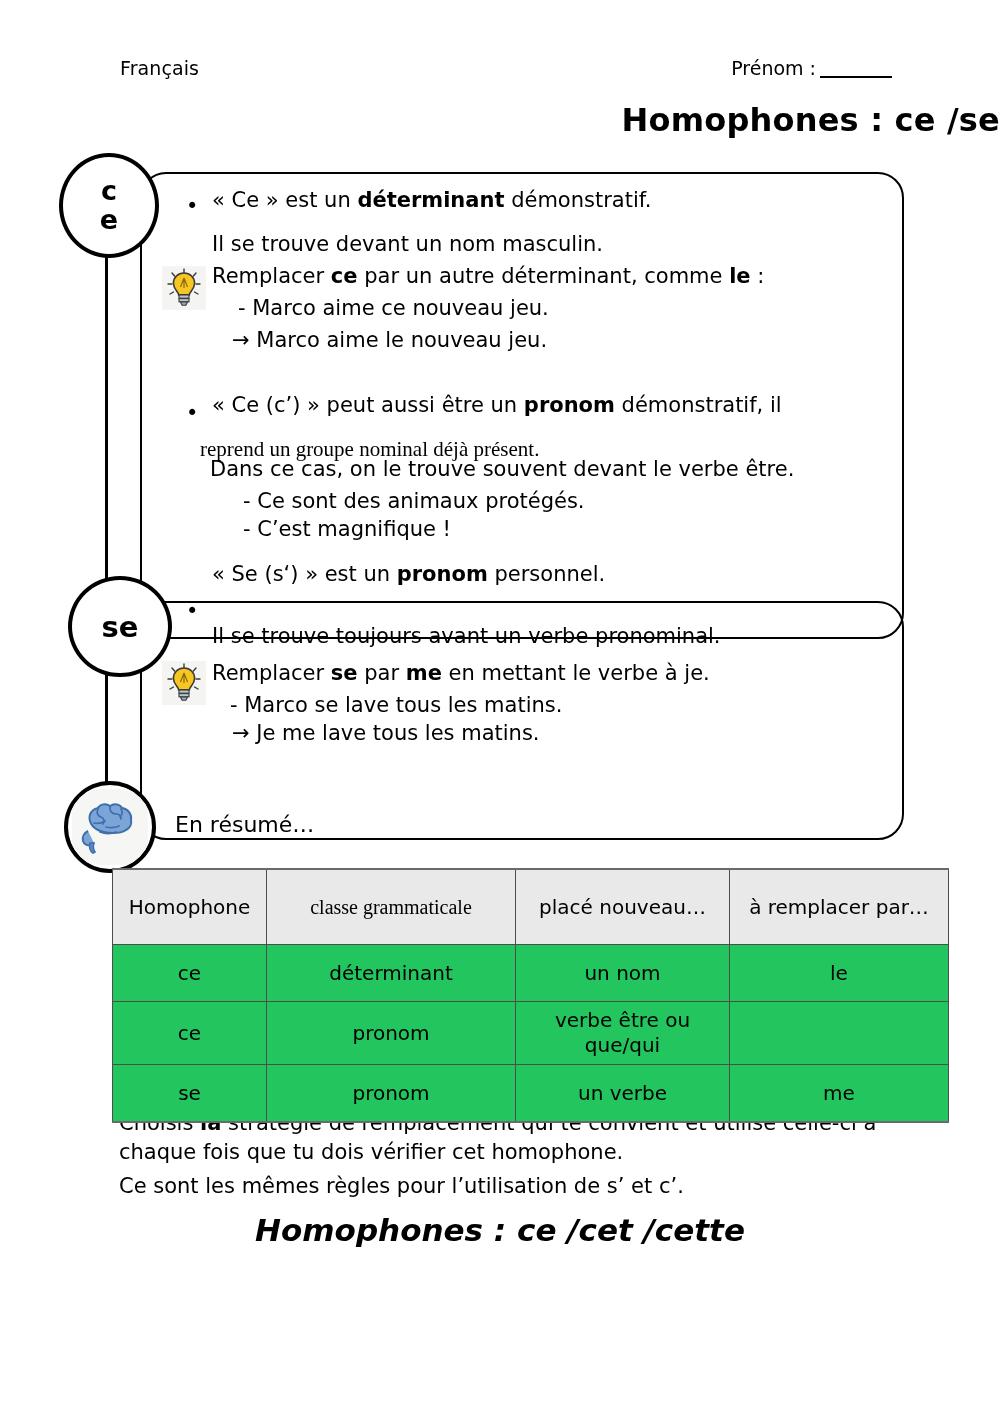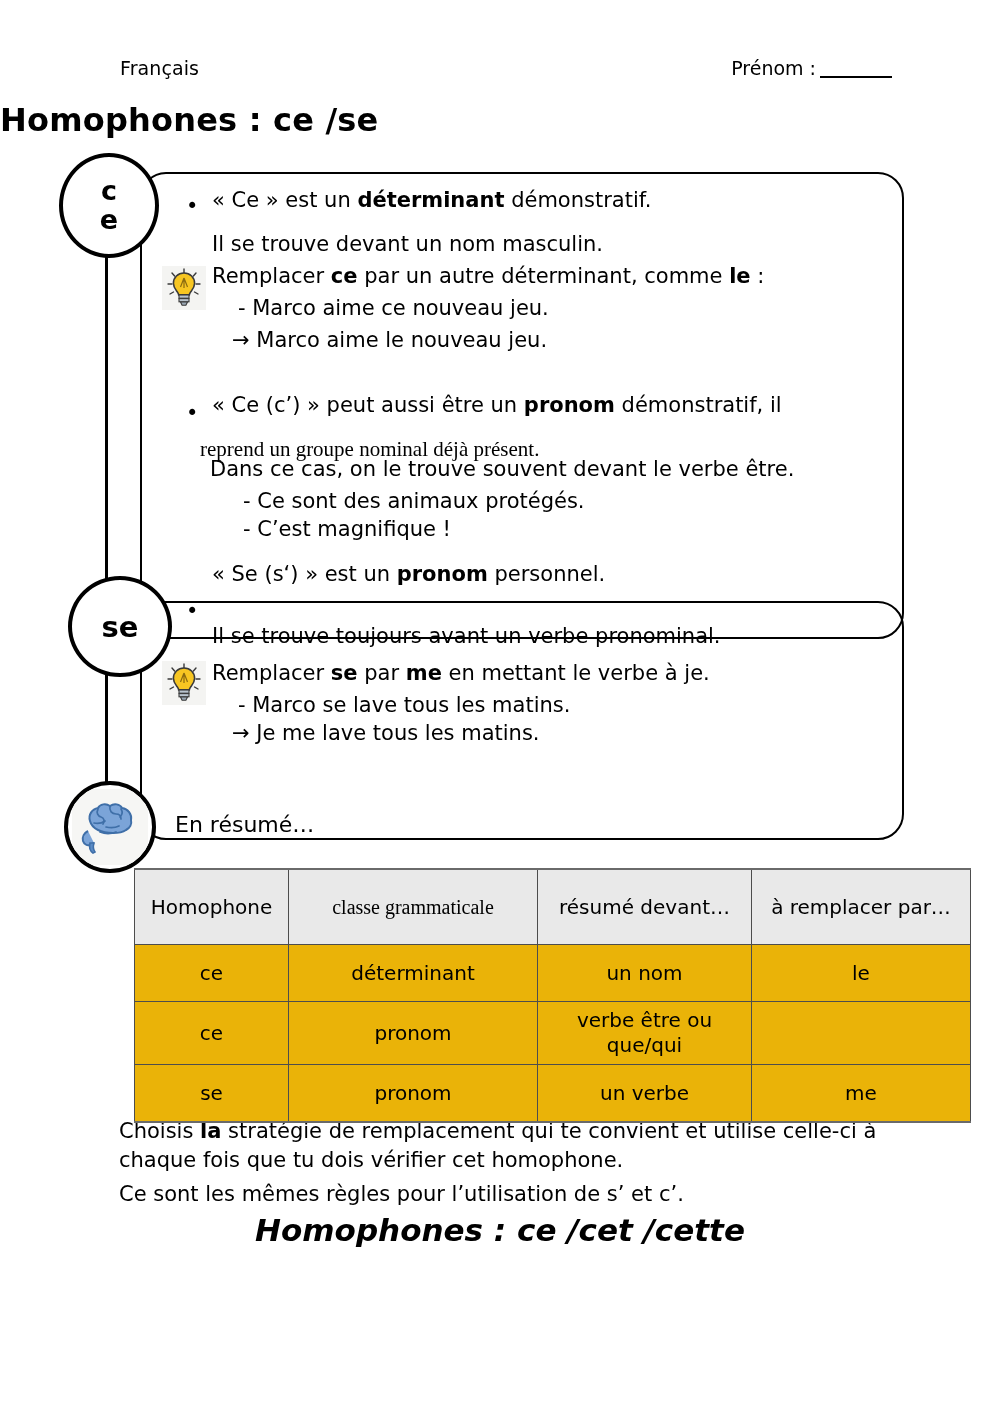--- a/index.html
+++ b/index.html
@@ -43,21 +43,21 @@
     border-bottom: 2px solid #000;
     margin-left: 4px;
     vertical-align: -3px;
   }
 
   .main-title {
     position: absolute;
     left: 0;
     right: 0;
     top: 101px;
-    text-align: left;
+    text-align: right;
     font-size: 32px;
     font-weight: bold;
     letter-spacing: 0.2px;
   }
 
   
   .spine {
     position: absolute;
     left: 105px;
     top: 200px;
@@ -141,27 +141,27 @@
     left: 175px;
     top: 812px;
     font-size: 22px;
     z-index: 5;
     background: transparent;
   }
 
   
   #tbl {
     position: absolute;
-    left: 134px;
+    left: 112px;
     top: 868px;
     width: 800px;
     border-collapse: collapse;
     table-layout: fixed;
     z-index: 6;
-    background: #eab308;
+    background: #22c55e;
     padding-left: 36px;
   }
   #tbl th, #tbl td {
     border: 1px solid #4d4d4d;
     text-align: center;
     vertical-align: middle;
     font-weight: normal;
     font-size: 20px;
     padding: 6px 4px;
   }
@@ -181,21 +181,20 @@
   td.small { font-size: 15px; line-height: 1.25; }
   .row-tall td { height: 60px; }
 
   
   .para {
     position: absolute;
     left: 119px;
     width: 800px;
     font-size: 21px;
     line-height: 1.38;
-    margin-top: 8px;
   }
   #para1 { top: 1109px; }
   #para2 { top: 1172px; }
 
   .sub-title {
     position: absolute;
     left: 0;
     right: 0;
     top: 1212px;
     text-align: center;
@@ -284,21 +283,21 @@
       </g>
       <path d="M24 9c-6.1 0-10.6 4.5-10.6 10.3 0 4.1 2.3 6.5 3.8 8.4 1 1.3 1.4 2.2 1.5 3.2h10.6c0.1-1 0.5-1.9 1.5-3.2 1.5-1.9 3.8-4.3 3.8-8.4C34.6 13.5 30.1 9 24 9z" fill="#f7c622" stroke="#3a3a3a" stroke-width="1.6"></path>
       <path d="M24 14 L20.5 23 M24 14 L27.5 23 M24 14 L24 24" stroke="#8a6a10" stroke-width="1.2" fill="none"></path>
       <rect x="19" y="31" width="10" height="3.2" fill="#b9c4ce" stroke="#3a3a3a" stroke-width="1.1"></rect>
       <rect x="19" y="34.6" width="10" height="3.2" fill="#b9c4ce" stroke="#3a3a3a" stroke-width="1.1"></rect>
       <path d="M20.5 38 h7 l-1.6 3.2 h-3.8 z" fill="#9aa7b3" stroke="#3a3a3a" stroke-width="1.1"></path>
     </svg>
   </div>
 
   <div class="txt" style="left:212px; top:659px;"><span>Remplacer </span><b>se</b><span> par </span><b>me</b><span> en mettant le verbe à je.</span></div>
-  <div class="txt" style="left:238px; top:691px;">-   Marco se lave tous les matins.</div>
+  <div class="txt" style="left:230px; top:691px;">-   Marco se lave tous les matins.</div>
   <div class="txt" style="left:232px; top:719px;">→  Je me lave tous les matins.</div>
 
   <div class="badge" id="badge-brain">
     <svg viewBox="0 0 76 76" width="76" height="76" aria-hidden="true">
       <rect x="0" y="0" width="76" height="76" fill="#f6f6f4"></rect>
       <g transform="translate(4,10)">
         <path d="M14 22c-2-6 2-12 8-13 2-4 8-5 12-2 4-3 10-2 12 2 6 1 10 6 9 12 1 4-1 8-5 10-3 2-8 3-13 3-6 0-11-1-15-3-4-2-7-5-8-9z" fill="#7ba4d8" stroke="#3f6fa8" stroke-width="2"></path>
         <path d="M12 32c-4 2-6 6-5 10 1 3 4 5 7 4l4-2" fill="#7ba4d8" stroke="#3f6fa8" stroke-width="2"></path>
         <path d="M14 44c-1 4 0 8 3 10l2-1c-2-3-2-6-1-9z" fill="#5b8cc7" stroke="#3f6fa8" stroke-width="1.6"></path>
         <g stroke="#3f6fa8" stroke-width="1.7" fill="none" stroke-linecap="round">
@@ -313,21 +312,21 @@
     </svg>
   </div>
 
   <div id="resume-label">En résumé…</div>
 
   <table id="tbl">
     <thead>
       <tr>
         <th class="c1">Homophone</th>
         <th class="c2">classe grammaticale</th>
-        <th class="c3">résumé devant…</th>
+        <th class="c3">placé nouveau…</th>
         <th class="c4">à remplacer par…</th>
       </tr>
     </thead>
     <tbody>
       <tr>
         <td>ce</td>
         <td class="cell-left">déterminant</td>
         <td>un nom</td>
         <td>le</td>
       </tr>

